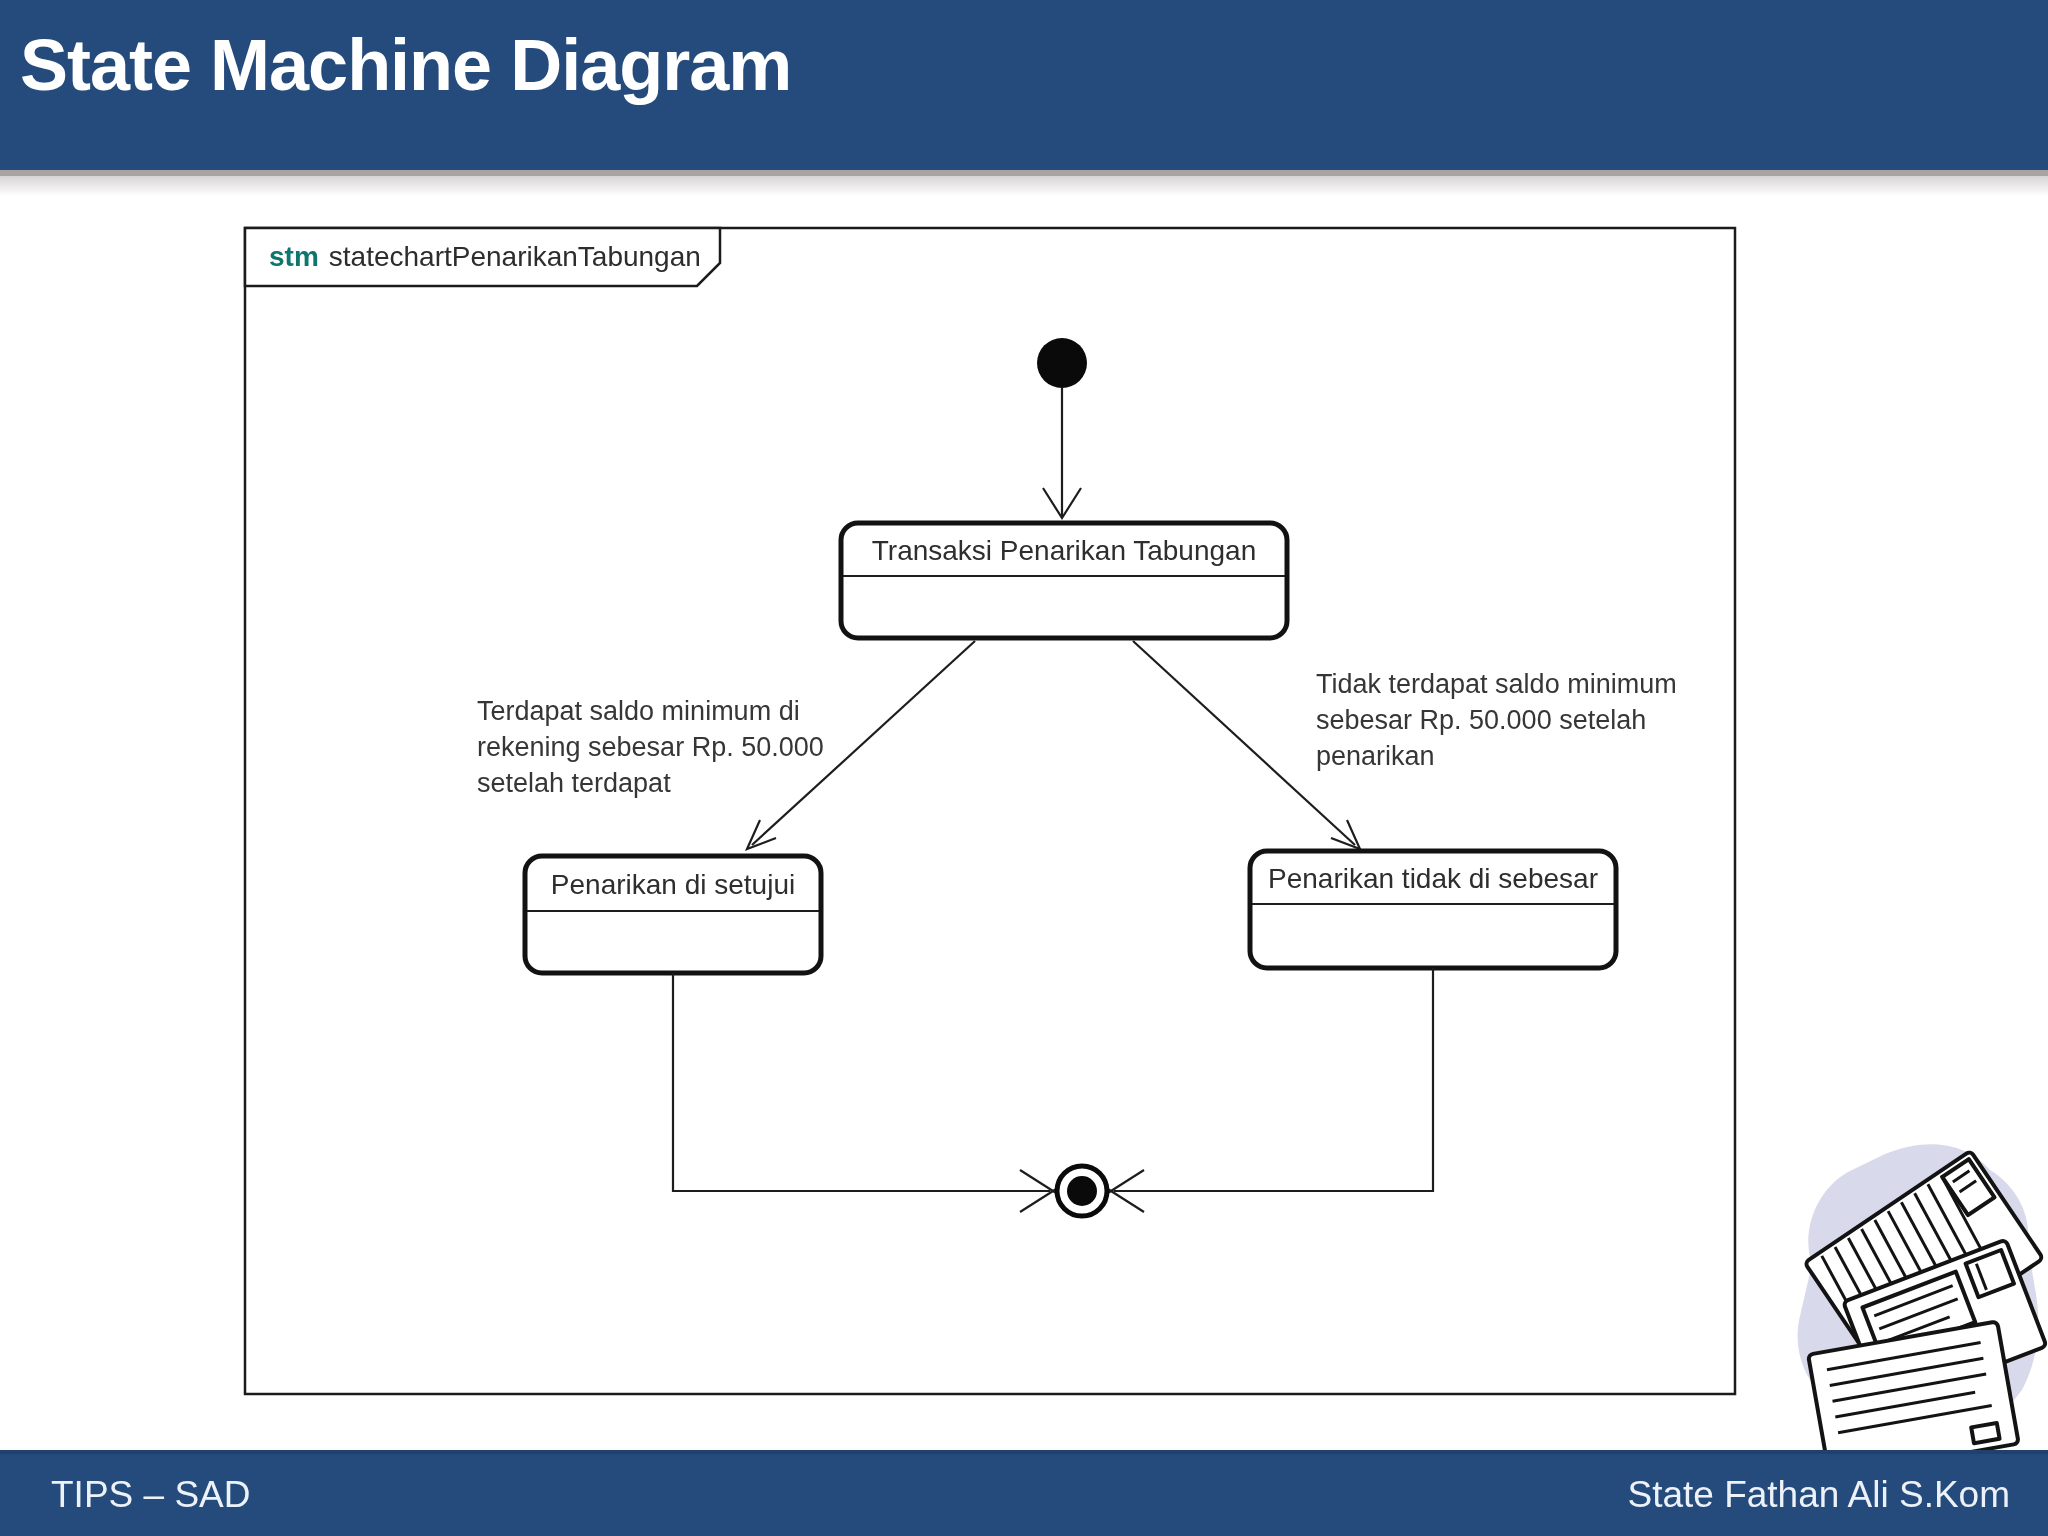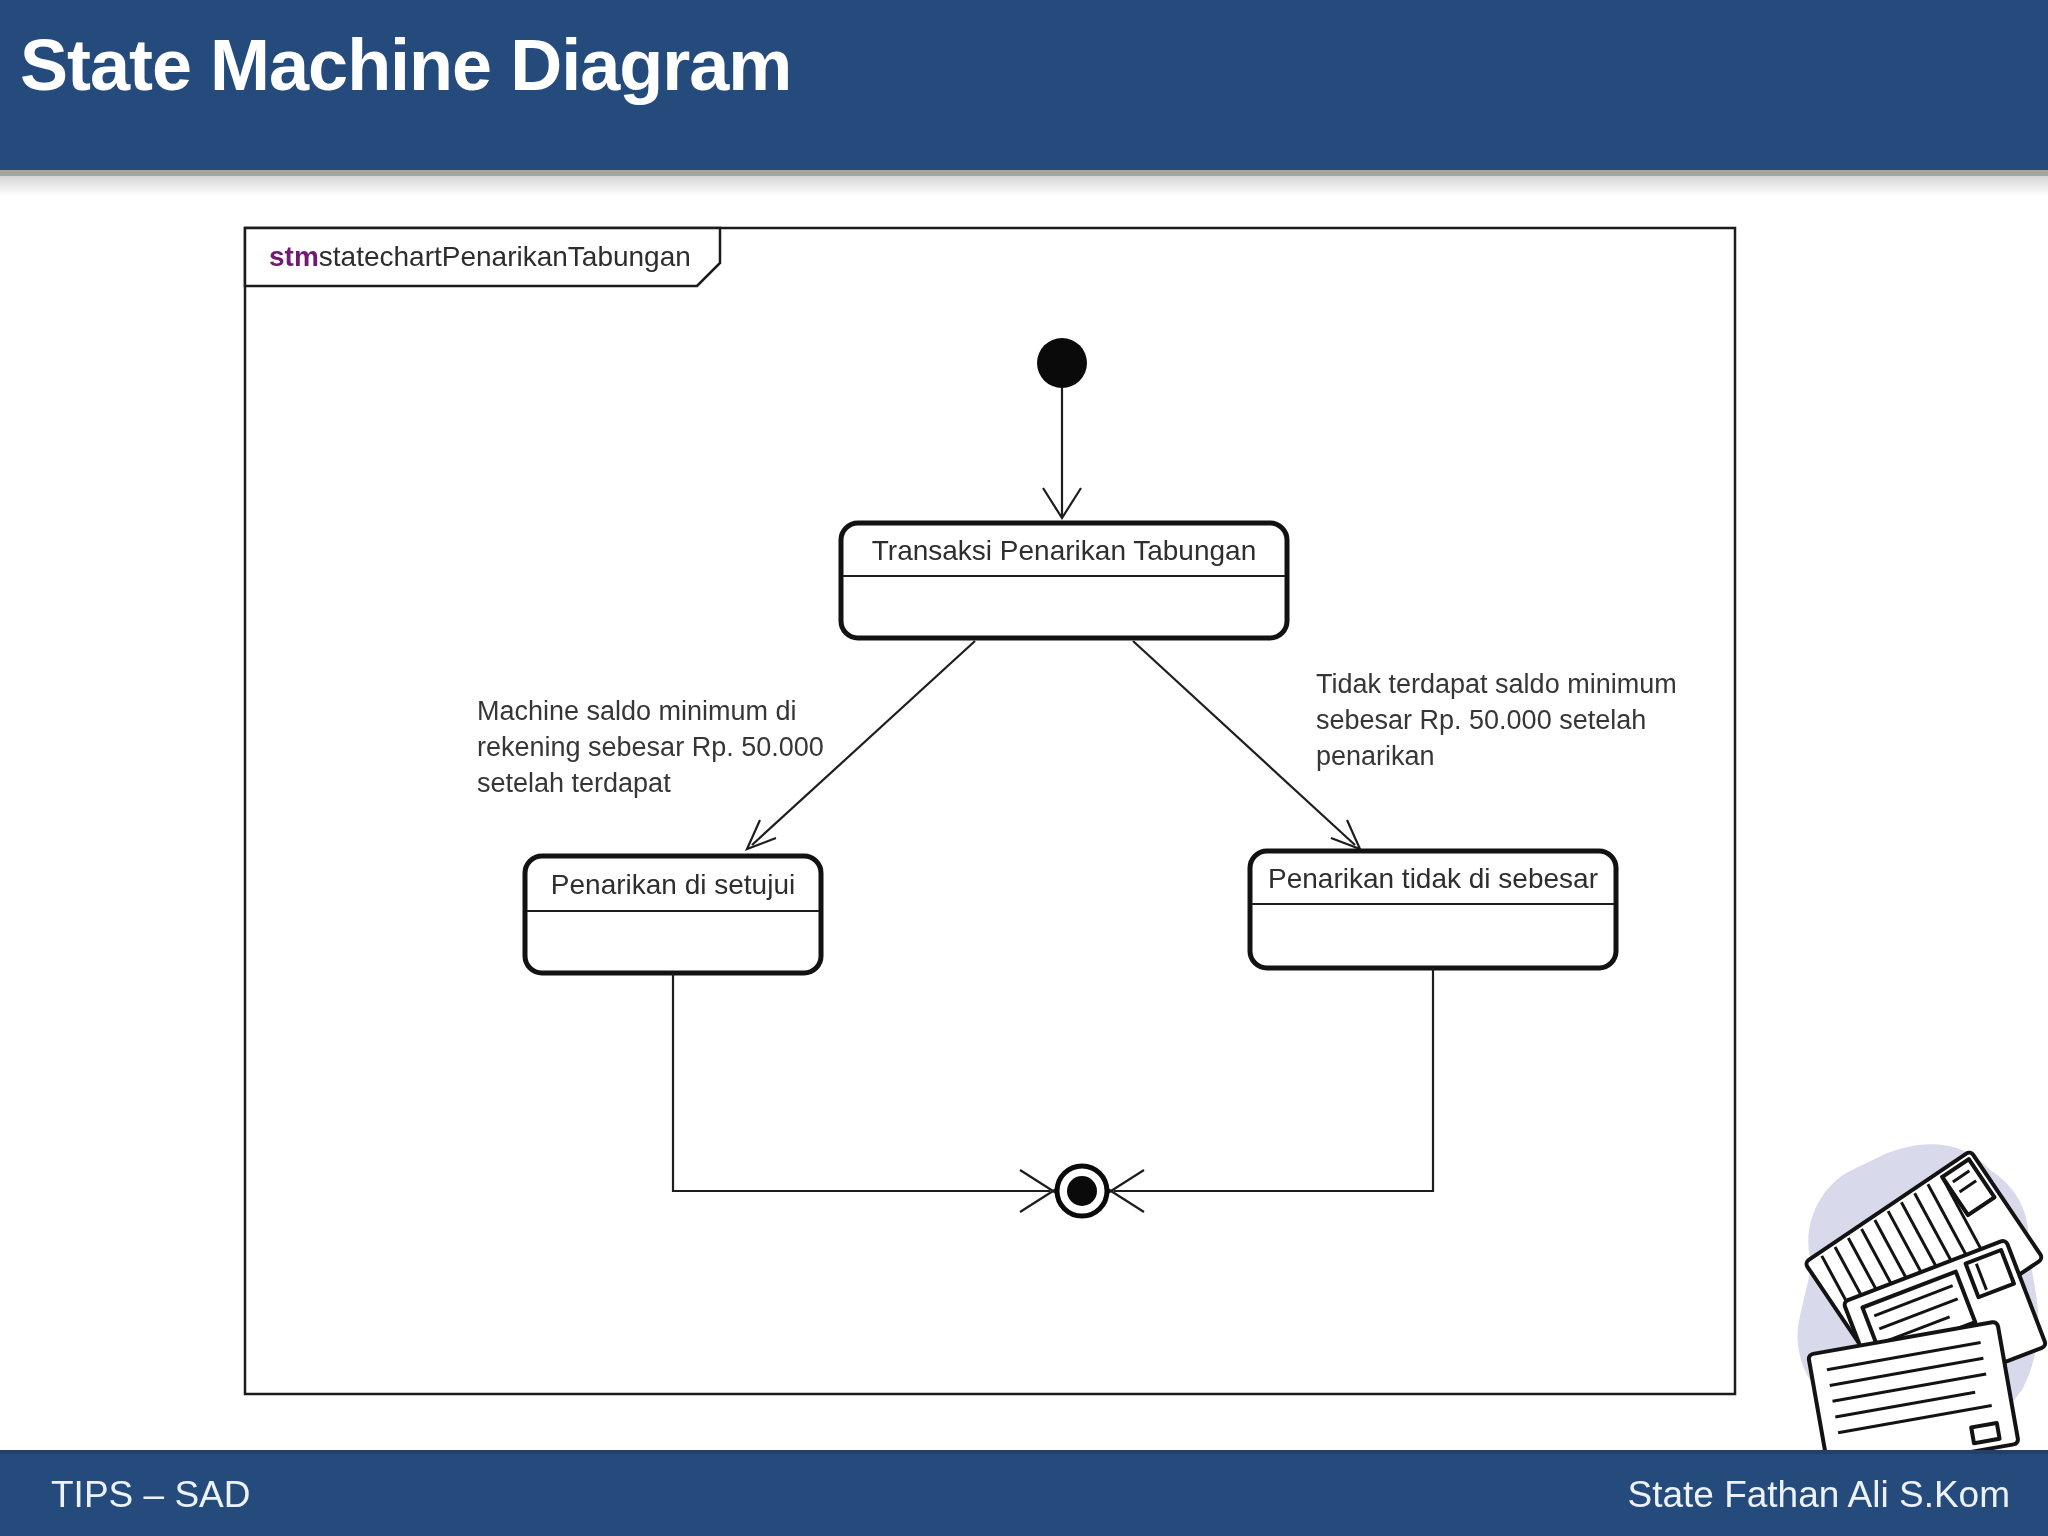--- a/index.html
+++ b/index.html
@@ -16,21 +16,21 @@
 
   
   .footer{position:absolute;bottom:0;left:0;width:2048px;height:86px;background:#254b7c;
           border-top:4px solid #1f416c;box-sizing:border-box;display:flex;align-items:center;
           justify-content:space-between;padding:0 38px 0 40px;z-index:5;}
   .footer span{color:#edf2f8;font-size:37px;white-space:nowrap;margin-left:11px;}
 
   
   .dsvg{position:absolute;top:0;left:0;width:2048px;height:1536px;z-index:1;}
   .frame-label{position:absolute;left:269px;top:241px;font-size:28px;color:#2d2d2d;z-index:2;white-space:nowrap;}
-  .frame-label .kw{font-weight:bold;color:#701a75;}
+  .frame-label .kw{font-weight:bold;margin-right:10px;color:#0f766e;}
   .state-label{position:absolute;display:flex;align-items:center;justify-content:center;
                font-size:28px;color:#2e2e2e;z-index:2;white-space:nowrap;}
   .t-top{left:841px;top:525px;width:446px;height:51px;}
   .t-left{left:525px;top:858px;width:296px;height:53px;}
   .t-right{left:1250px;top:853px;width:366px;height:51px;}
   .guard{position:absolute;font-size:27px;line-height:36px;color:#363636;z-index:2;white-space:nowrap;}
   .g-left{left:477px;top:693px;}
   .g-right{left:1291px;top:666px;margin-left:25px;}
 
   .clipart{position:absolute;left:1790px;top:1142px;width:258px;height:320px;z-index:2;}
@@ -99,21 +99,21 @@
 
   <div class="frame-label">
     <span class="kw">stm</span><span>statechartPenarikanTabungan</span>
   </div>
 
   <div class="state-label t-top">Transaksi Penarikan Tabungan</div>
   <div class="state-label t-left">Penarikan di setujui</div>
   <div class="state-label t-right">Penarikan tidak di sebesar</div>
 
   <div class="guard g-left">
-    <div>Machine saldo minimum di</div>
+    <div>Terdapat saldo minimum di</div>
     <div>rekening sebesar Rp. 50.000</div>
     <div>setelah terdapat</div>
   </div>
   <div class="guard g-right">
     <div>Tidak terdapat saldo minimum</div>
     <div>sebesar Rp. 50.000 setelah</div>
     <div>penarikan</div>
   </div>
 
   <svg class="clipart" viewBox="0 0 258 320">

